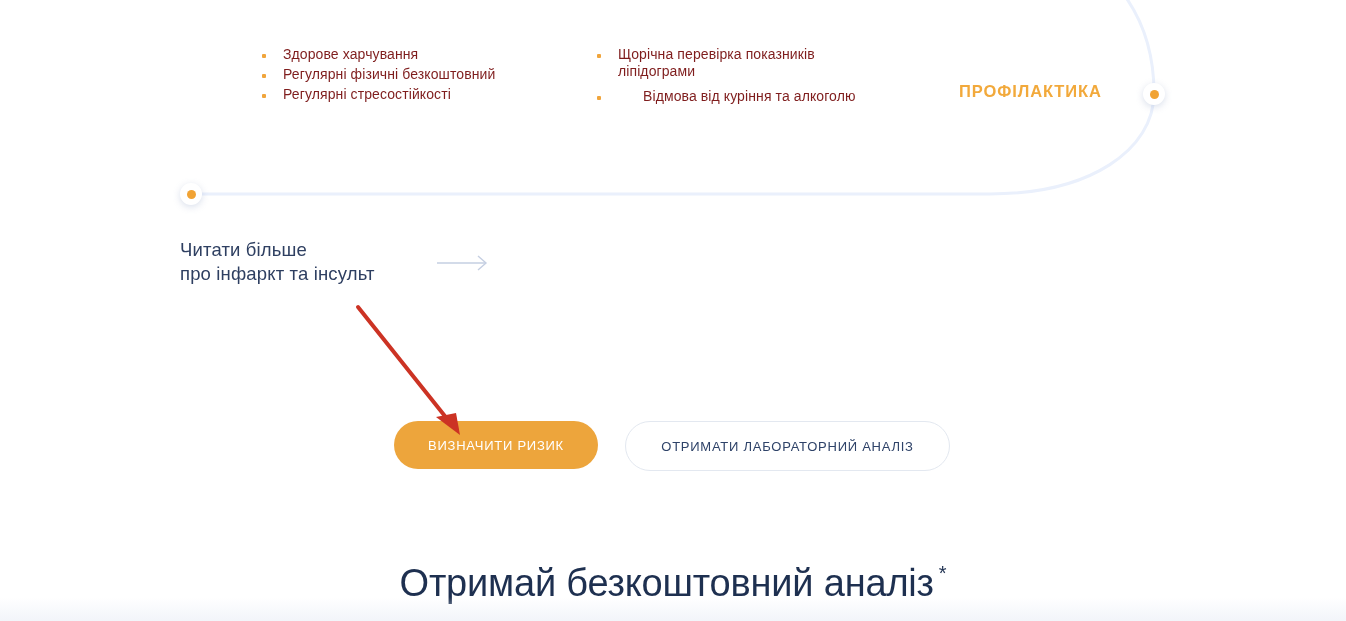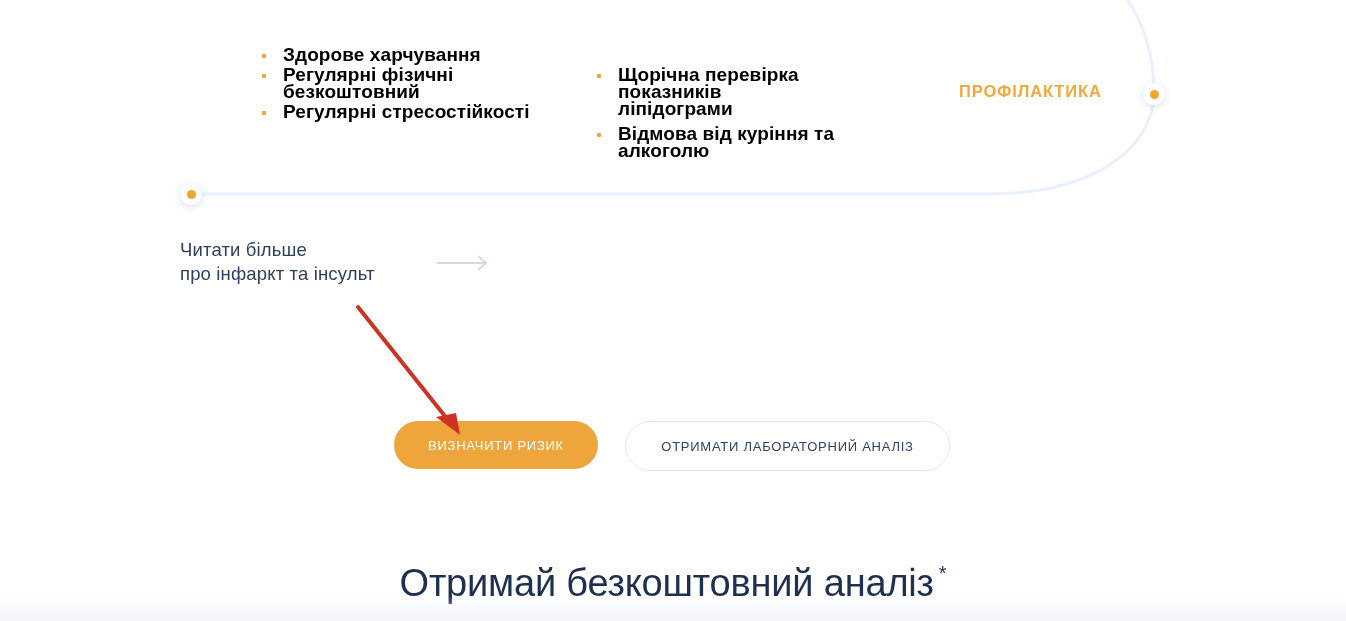--- a/index.html
+++ b/index.html
@@ -49,43 +49,42 @@
   }
   #dot-left  { left: 180px; top: 183px; }
   #dot-right { left: 1143px; top: 83px; }
 
   
   .bullets {
     position: absolute;
     display: block;
   }
   #bullets-left  { left: 262px; top: 46px; width: 300px; }
-  #bullets-right { left: 597px; top: 46px; width: 300px; margin-top: 20px; }
+  #bullets-right { left: 597px; top: 46px; width: 300px; }
 
   .bullet-row {
     display: flex;
     align-items: flex-start;
     margin-bottom: 3px;
   }
   .bullet-dot {
     flex: 0 0 auto;
     width: 4px;
     height: 4px;
     border-radius: 1px;
     background: #f0a53c;
     margin-top: 8px;
     margin-right: 17px;
   }
   .bullet-text {
-    font-size: 19px;
+    font-size: 14px;
     line-height: 17px;
-    color: #000000;
+    color: #7f1d1d;
     letter-spacing: 0.1px;
     white-space: pre-line;
-    font-weight: bold;
   }
 
   
   #stage-label {
     position: absolute;
     left: 959px;
     top: 82px;
     font-size: 16.5px;
     font-weight: bold;
     letter-spacing: 0.9px;
@@ -210,21 +209,21 @@
       <span class="bullet-text">Регулярні стресостійкості</span>
     </div>
   </div>
 
   <div class="bullets" id="bullets-right">
     <div class="bullet-row">
       <span class="bullet-dot"></span>
       <span class="bullet-text">Щорічна перевірка показників
 ліпідограми</span>
     </div>
-    <div class="bullet-row" style="margin-top:8px;">
+    <div class="bullet-row" style="margin-top:8px;gap:25px;">
       <span class="bullet-dot"></span>
       <span class="bullet-text">Відмова від куріння та алкоголю</span>
     </div>
   </div>
 
   <div id="stage-label">ПРОФІЛАКТИКА</div>
 
   <div id="read-more">Читати більше
 про інфаркт та інсульт</div>
   <svg id="read-more-arrow" viewBox="0 0 56 22" xmlns="http://www.w3.org/2000/svg">

